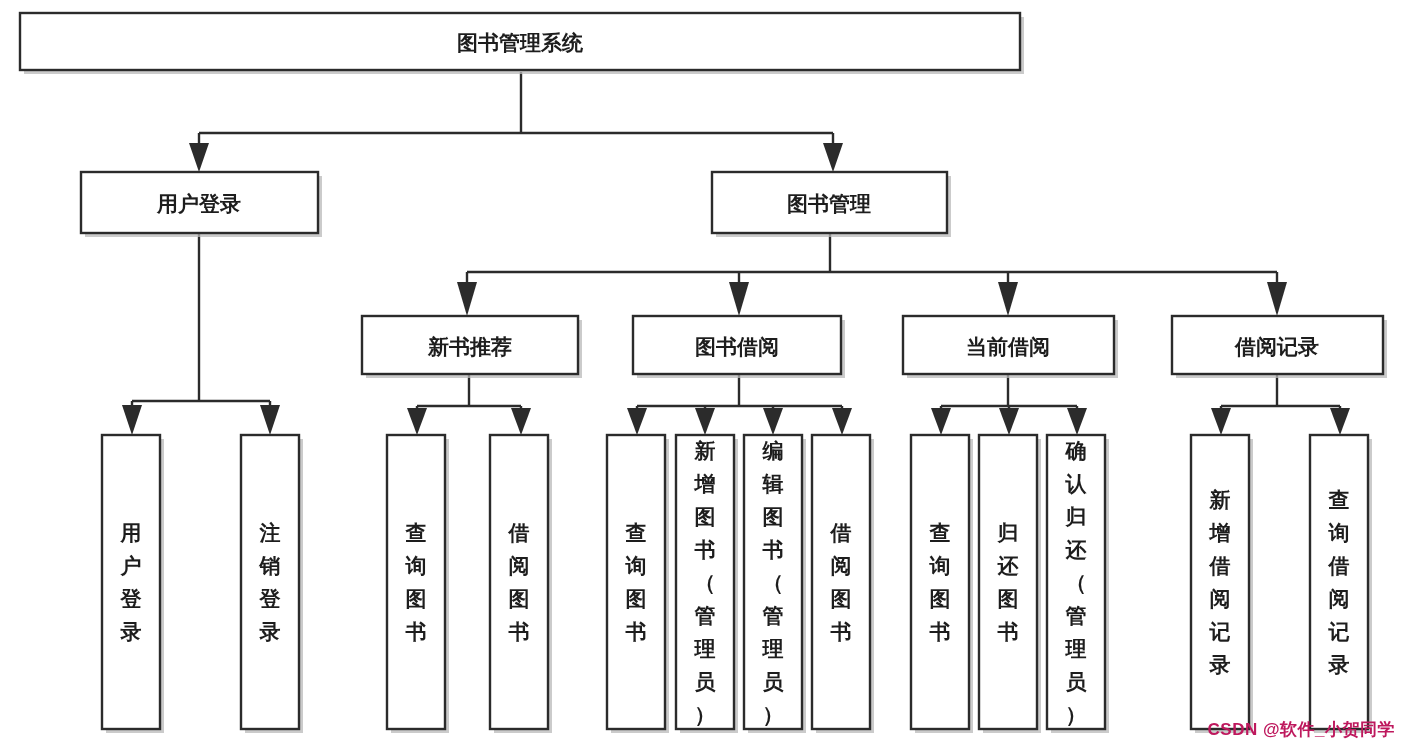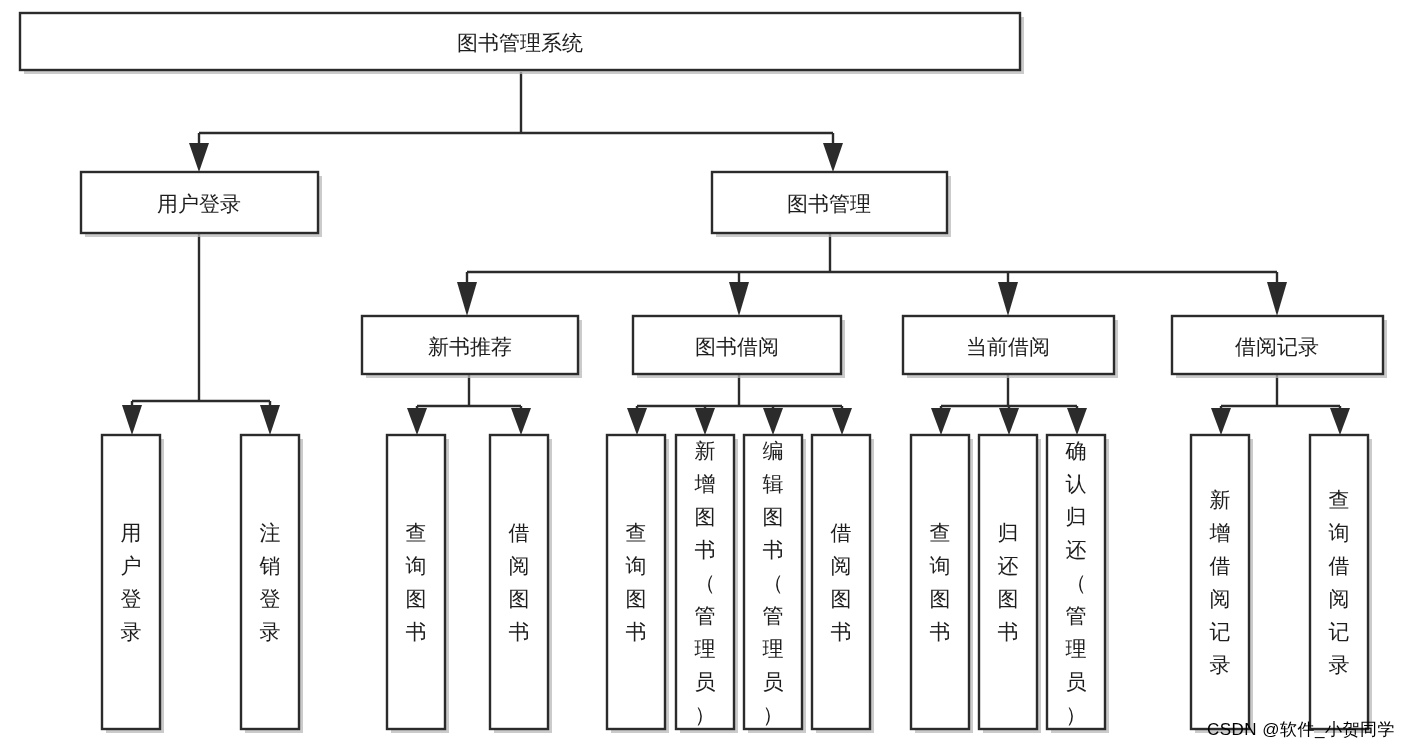--- a/index.html
+++ b/index.html
@@ -11,20 +11,21 @@
     width: 1405px;
     height: 747px;
     font-family: "Liberation Sans", "DejaVu Sans", sans-serif;
     overflow: hidden;
     position: relative;
   }
   #diagram-root {
     position: relative;
     width: 1405px;
     height: 747px;
+    font-weight: bold;
   }
   svg.diagram {
     position: absolute;
     left: 0;
     top: 0;
     width: 1405px;
     height: 747px;
     display: block;
   }
   .node-box {
@@ -59,21 +60,21 @@
     font-size: 21px;
     fill: #1d1d1d;
     text-anchor: middle;
   }
   .watermark {
     position: absolute;
     right: 10px;
     bottom: 6px;
     font-family: "Liberation Sans", "DejaVu Sans", sans-serif;
     font-size: 17px;
-    color: #000000;
+    color: #be185d;
     letter-spacing: 0.5px;
     white-space: nowrap;
     pointer-events: none;
     margin-left: 20px;
   }
 </style>
 </head>
 <body>
 
 <div id="diagram-root">

